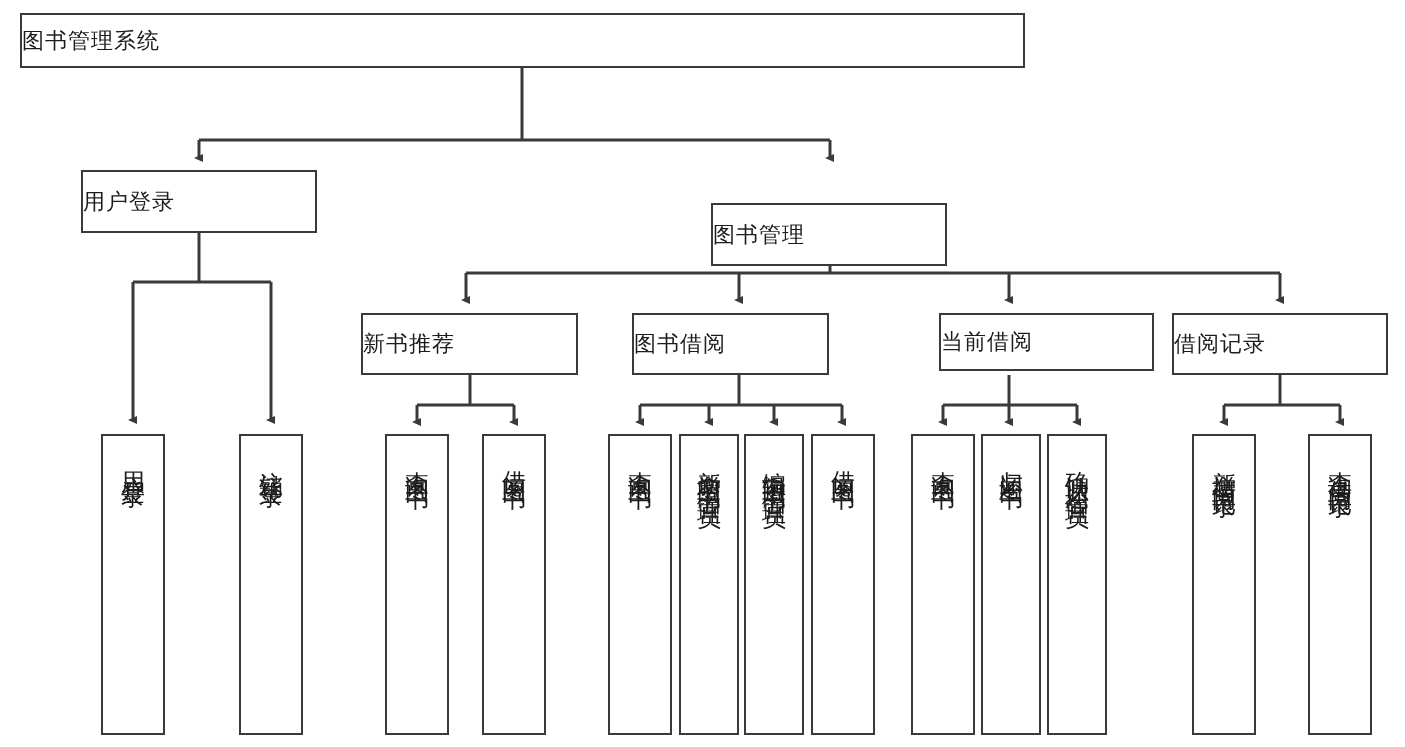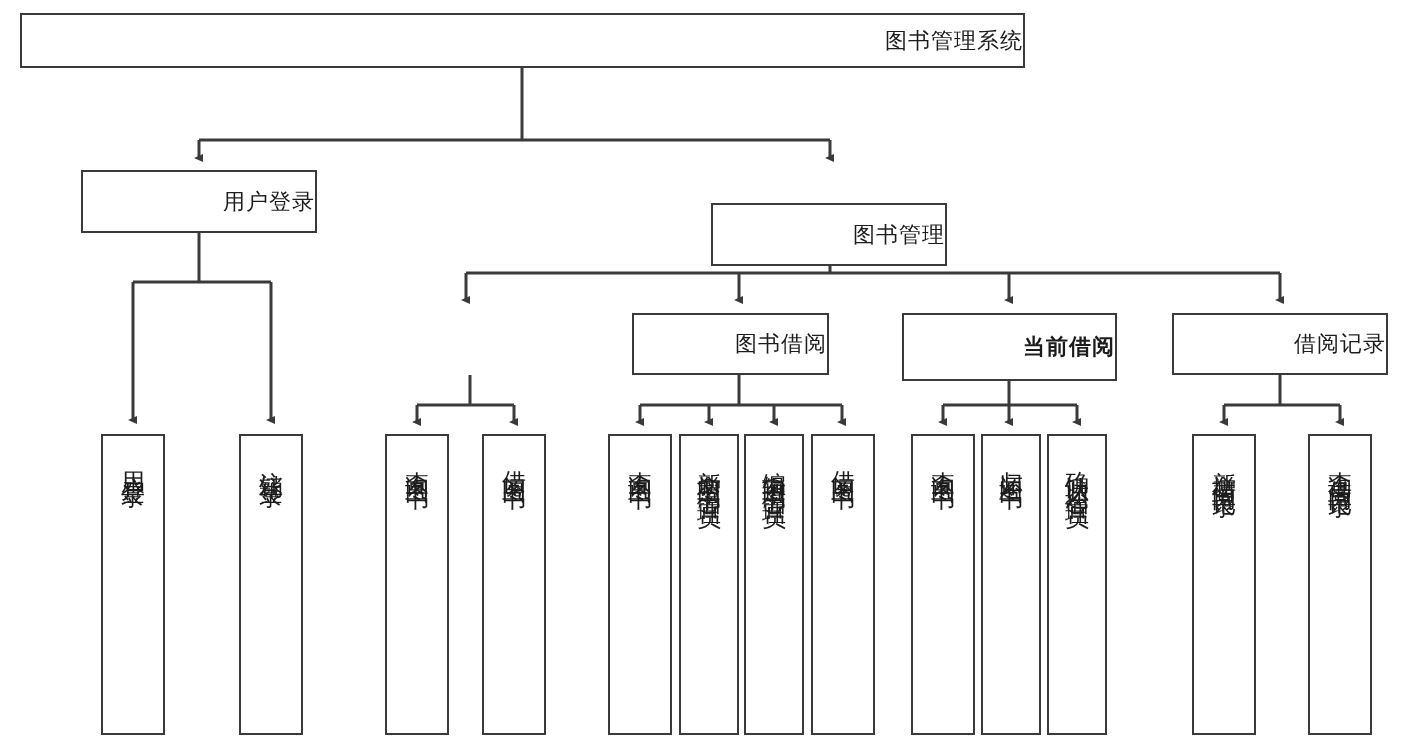--- a/index.html
+++ b/index.html
@@ -11,21 +11,21 @@
   #canvas{position:absolute;left:0;top:0;width:1405px;height:747px;}
   svg.edges{position:absolute;left:0;top:0;width:1405px;height:747px;pointer-events:none;}
 
   .node{
     position:absolute;
     background:#ffffff;
     border:2.5px solid #3a3a3a;
     box-sizing:border-box;
     display:flex;
     align-items:center;
-    justify-content:flex-end;
+    justify-content:flex-start;
     color:#1a1a1a;
   }
   .node .label{
     font-size:22px;
     line-height:1.15;
     letter-spacing:1px;
     white-space:nowrap;
     color:#1c1c1c;
   }
   
@@ -111,24 +111,27 @@
     <span class="label">图书管理系统</span>
   </div>
 
   <div class="node" style="left:81px;top:170px;width:236px;height:63px;">
     <span class="label">用户登录</span>
   </div>
   <div class="node" style="left:711px;top:170px;width:236px;height:63px;margin-top:33px;">
     <span class="label">图书管理</span>
   </div>
 
+  <div class="node" style="left:361px;top:313px;width:217px;height:62px;">
+    <span class="label">新书推荐</span>
+  </div>
   <div class="node" style="left:632px;top:313px;width:197px;height:62px;">
     <span class="label">图书借阅</span>
   </div>
-  <div class="node" style="left:902px;top:313px;width:215px;height:68px;font-weight:bold;">
+  <div class="node" style="left:939px;top:313px;width:215px;height:58px;">
     <span class="label">当前借阅</span>
   </div>
   <div class="node" style="left:1172px;top:313px;width:216px;height:62px;">
     <span class="label">借阅记录</span>
   </div>
 
   <div class="node vert" style="left:101px;top:434px;width:64px;height:301px;">
     <span class="label">用户登录</span>
   </div>
   <div class="node vert" style="left:239px;top:434px;width:64px;height:301px;">

